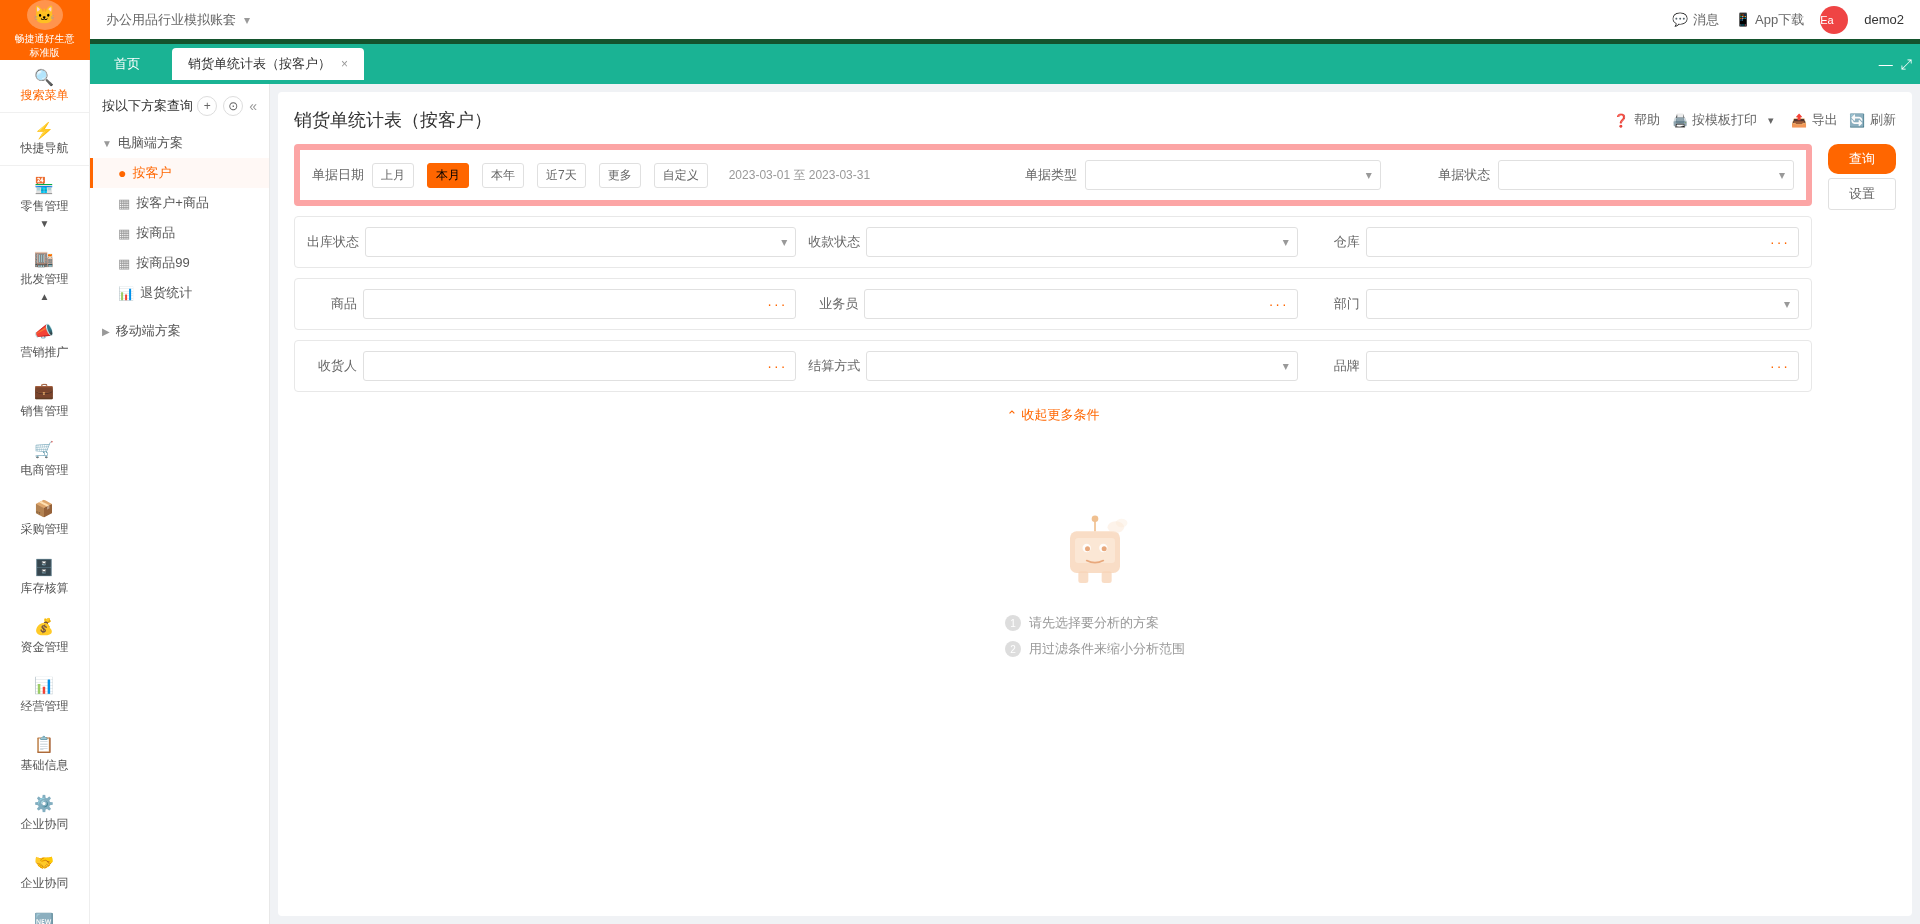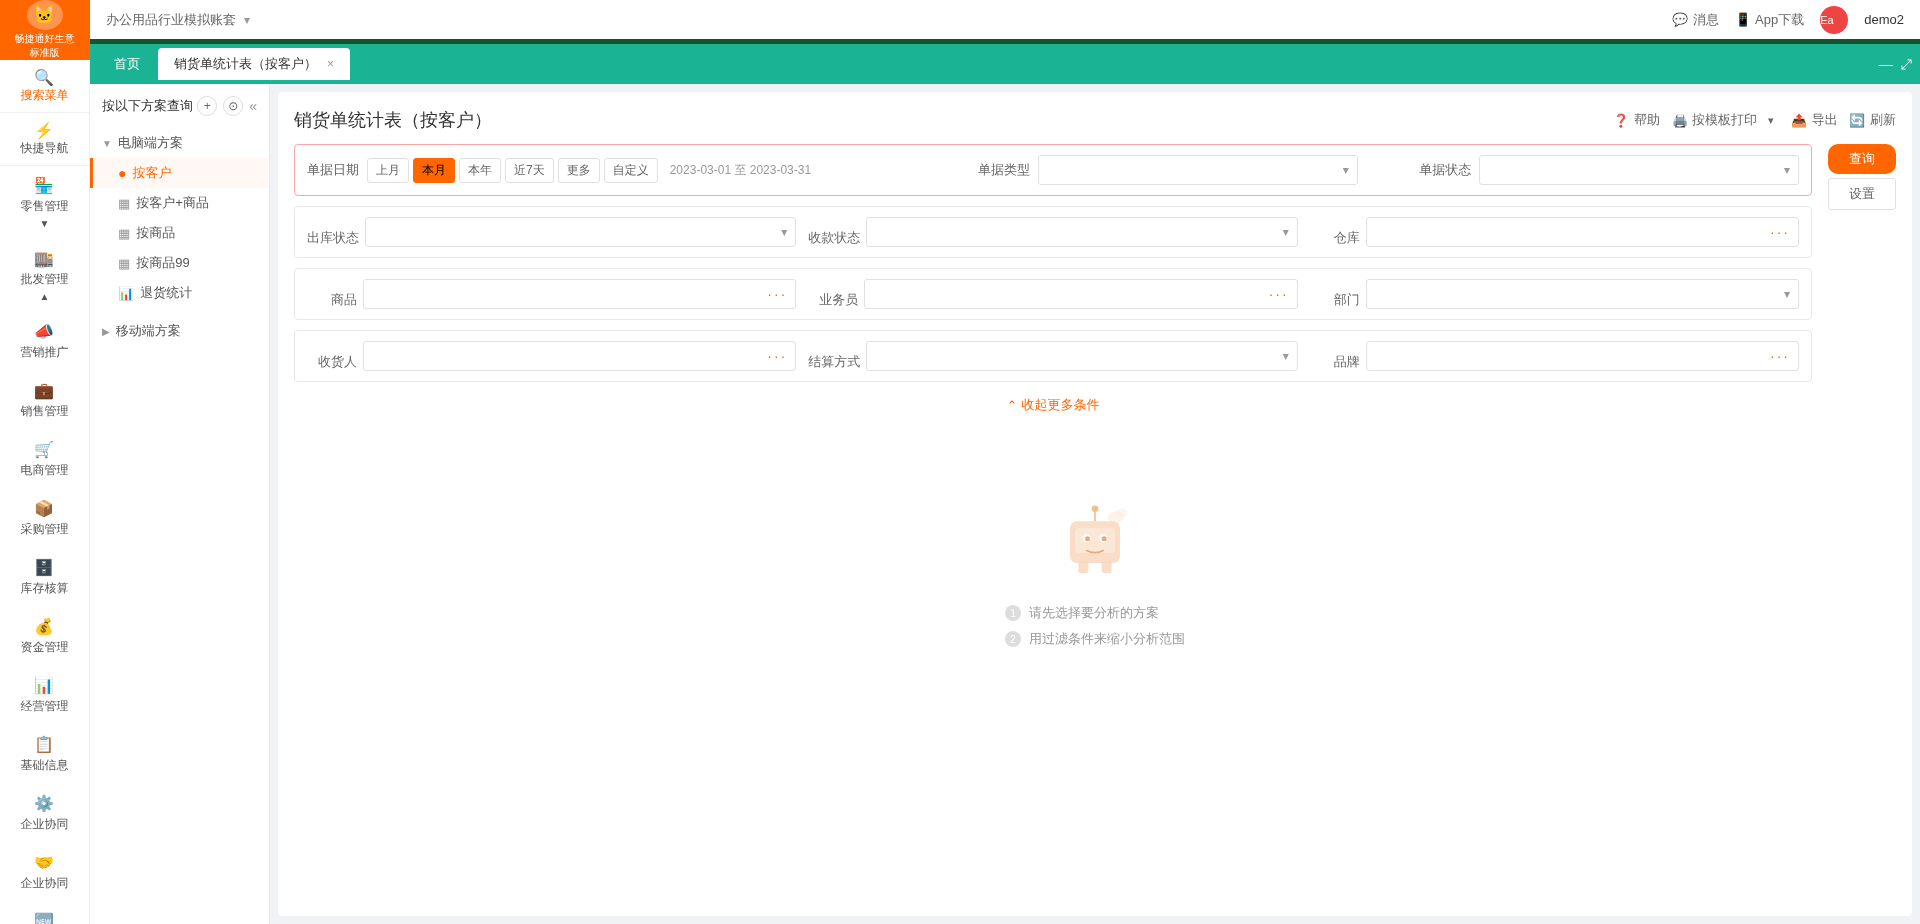--- a/index.html
+++ b/index.html
@@ -22,21 +22,21 @@
     .top-header { height: 44px; background: #fff; border-bottom: 5px solid #14532d; display: flex; align-items: center; justify-content: space-between; padding: 0 16px; }
     .header-left { display: flex; align-items: center; gap: 8px; }
     .breadcrumb-text { font-size: 13px; color: #666; }
     .breadcrumb-arrow { color: #999; font-size: 12px; }
     .header-right { display: flex; align-items: center; gap: 16px; }
     .header-btn { display: flex; align-items: center; gap: 4px; color: #666; font-size: 13px; cursor: pointer; }
     .user-avatar { width: 28px; height: 28px; border-radius: 50%; background: #ef4444; display: flex; align-items: center; justify-content: flex-start; color: #fff; font-size: 11px; overflow: hidden; }
     .user-name { font-size: 13px; color: #333; }
 
     
-    .tab-bar { height: 40px; background: #1ab394; display: flex; align-items: center; padding: 0 8px; gap: 2px; }
+    .tab-bar { height: 40px; background: #1ab394; display: flex; align-items: center; padding: 0 8px; gap: 16px; }
     .tab-item { height: 32px; padding: 0 16px; display: flex; align-items: center; gap: 6px; font-size: 13px; color: #fff; cursor: pointer; border-radius: 4px 4px 0 0; background: rgba(255,255,255,0.15); }
     .tab-item.active { background: #fff; color: #333; }
     .tab-home { background: transparent; }
     .tab-close { font-size: 12px; color: #999; margin-left: 4px; cursor: pointer; }
     .tab-expand { margin-left: auto; color: #fff; font-size: 14px; display: flex; gap: 8px; }
 
     
     .content-area { flex: 1; display: flex; overflow: hidden; background: #f0f2f5; }
 
     
@@ -56,21 +56,21 @@
     .child-icon { font-size: 13px; color: #999; }
 
     
     .right-content { flex: 1; padding: 16px; overflow-y: auto; background: #fff; margin: 8px; border-radius: 4px; }
 
     
     .page-title-bar { display: flex; align-items: center; justify-content: space-between; margin-bottom: 12px; }
     .page-title { font-size: 18px; color: #333; font-weight: 500; }
     .page-actions { display: flex; align-items: center; gap: 12px; }
     .page-action-btn { display: flex; align-items: center; gap: 4px; font-size: 13px; color: #666; cursor: pointer; }
-    .date-group { display: flex; align-items: center; gap: 4px; }
+    .date-group { display: flex; align-items: center; gap: 13px; }
     .date-btn { padding: 3px 8px; border: 1px solid #e0e0e0; border-radius: 3px; font-size: 12px; color: #666; cursor: pointer; background: #fff; }
     .date-btn.active { background: #ff6600; color: #000000; border-color: #ff6600; }
     .date-range-text { font-size: 12px; color: #999; margin-left: 8px; }
     .select-arrow { color: #999; font-size: 12px; }
     .select-dots { color: #ff6600; font-size: 14px; letter-spacing: 2px; }
 
     
     .collapse-btn { text-align: center; padding: 6px; color: #ff6600; font-size: 13px; cursor: pointer; display: flex; align-items: center; justify-content: center; gap: 4px; }
 
     
@@ -81,21 +81,21 @@
     
     .empty-state { display: flex; flex-direction: column; align-items: center; justify-content: center; padding: 60px 0; }
     .empty-icon { width: 120px; height: 100px; display: flex; align-items: center; justify-content: center; margin-bottom: 16px; }
     .empty-tips { display: flex; flex-direction: column; gap: 8px; }
     .empty-tip { display: flex; align-items: center; gap: 8px; font-size: 13px; color: #999; }
     .tip-num { width: 16px; height: 16px; border-radius: 50%; background: #ddd; color: #fff; font-size: 10px; display: flex; align-items: center; justify-content: center; flex-shrink: 0; }
 
     
     .robot-svg { width: 100px; height: 90px; }
 
-    .field-group { display: flex; align-items: flex-end; gap: 6px; }
+    .field-group { display: flex; align-items: center; gap: 6px; }
     .field-label { color: #666; font-size: 13px; white-space: nowrap; min-width: 50px; text-align: right; }
     .field-select { flex: 1; border: 1px solid #e0e0e0; border-radius: 3px; height: 30px; padding: 0 8px; display: flex; align-items: center; justify-content: space-between; cursor: pointer; font-size: 13px; color: #333; background: #fff; }
 
     .print-btn-group { display: flex; align-items: center; }
     .print-dropdown-arrow { padding: 0 6px; border-left: 1px solid rgba(255,255,255,0.3); font-size: 11px; }
   </style>
 </head>
 <body>
 
 <div class="sidebar">
@@ -282,21 +282,21 @@
           <div class="page-action-btn">
             <span>🔄</span>
             <span>刷新</span>
           </div>
         </div>
       </div>
 
       <div style="display:flex; gap:8px; margin-bottom:8px;">
         <div style="flex:1;">
 
-          <div style="display:flex; align-items:center; gap:8px; margin-bottom:10px; border:1px solid #fca5a5; border-radius:4px; padding:10px 12px;">
+          <div style="display:flex; align-items:center; gap:8px; margin-bottom:10px; border:6px solid #fca5a5; border-radius:4px; padding:10px 12px;">
             <span class="field-label">单据日期</span>
             <div class="date-group">
               <button class="date-btn">上月</button>
               <button class="date-btn active">本月</button>
               <button class="date-btn">本年</button>
               <button class="date-btn">近7天</button>
               <button class="date-btn">更多</button>
               <button class="date-btn">自定义</button>
               <span class="date-range-text">2023-03-01 至 2023-03-31</span>
             </div>

